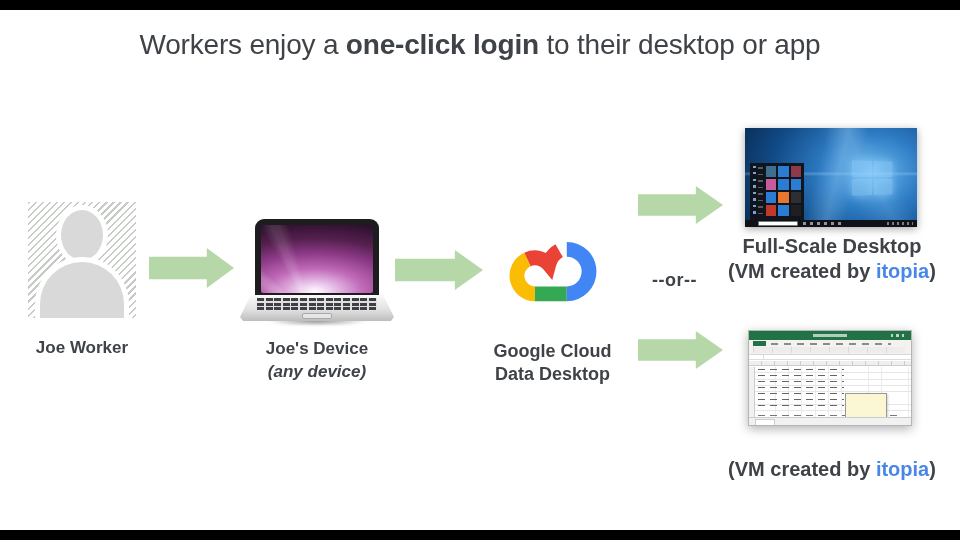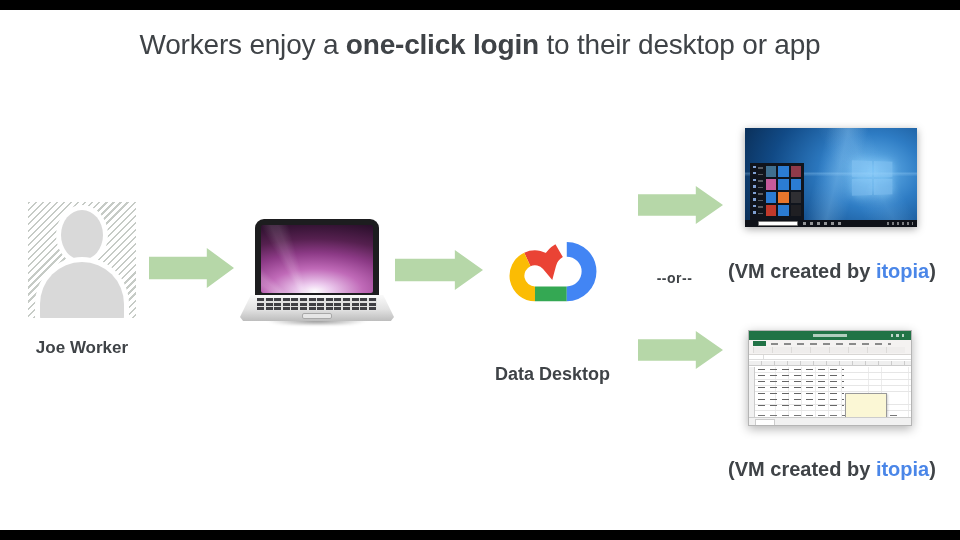--- a/index.html
+++ b/index.html
@@ -26,21 +26,21 @@
   .lbl-lg { font-size:20px; line-height:25px; }
   .ital { font-style:italic; }
   .brand { color:#4a86e8; }
 
   
   .arrow {
     position:absolute; background:#b6d7a8;
     clip-path:polygon(0% 22%, 68% 22%, 68% 0%, 100% 50%, 68% 100%, 68% 78%, 0% 78%);
   }
   .or { position:absolute; left:632px; top:270px; width:85px; text-align:center;
-        font-size:14px; font-weight:700; letter-spacing:0.5px; }
+        font-size:18px; font-weight:700; letter-spacing:0.5px; }
 
   
   .avatar {
     position:absolute; left:28px; top:202px; width:108px; height:116px; overflow:hidden;
     background:repeating-linear-gradient(135deg, #c6cbc6 0 1.6px, #ffffff 1.6px 5px);
   }
   .p-head { position:absolute; left:50%; top:8px; transform:translateX(-50%);
     width:42px; height:50px; background:#d9d9d9; border-radius:50%; box-shadow:0 0 0 5px #fff; }
   .p-body { position:absolute; left:50%; bottom:-6px; transform:translateX(-50%);
     width:84px; height:62px; background:#d9d9d9; border-radius:42px 42px 8px 8px; box-shadow:0 0 0 5px #fff; }
@@ -156,31 +156,35 @@
   <div class="laptop">
     <div class="lt-shadow"></div>
     <div class="lt-screen">
       <div class="lt-display"></div>
     </div>
     <div class="lt-deck">
       <div class="lt-keys"></div>
       <div class="lt-pad"></div>
     </div>
   </div>
+  <div class="nodelabel lbl-sm" style="left:237px; top:337px; width:160px;">
+    <span>Joe's Device</span><br>
+    <span class="ital">(any device)</span>
+  </div>
 
   <div class="arrow" style="left:395px; top:250px; width:88px; height:40px;"></div>
 
   <svg class="gcloud" width="106" height="85" viewBox="0 0 100 80">
     <path d="M 25.8 29.6 A 17 17 0 0 1 46.0 34.1 A 21 21 0 0 1 55.8 21.3" fill="none" stroke="#ea4335" stroke-width="14" stroke-linecap="butt"></path>
     <path d="M 25.8 29.6 A 17 17 0 0 0 33 62" fill="none" stroke="#fbbc04" stroke-width="14" stroke-linecap="butt"></path>
     <path d="M 33 62 L 63 62" fill="none" stroke="#34a853" stroke-width="14" stroke-linecap="butt"></path>
     <path d="M 63 62 A 21 21 0 0 0 63 20" fill="none" stroke="#4285f4" stroke-width="14" stroke-linecap="butt"></path>
   </svg>
   <div class="nodelabel lbl-sm" style="left:475px; top:340px; width:155px; font-size:18px;">
-    <br>
+    <span>Google Cloud</span><br>
     <span>Data Desktop</span>
   </div>
 
   <div class="arrow" style="left:638px; top:186px; width:85px; height:38px;"></div>
 
   <div class="or">--or--</div>
 
   <div class="arrow" style="left:638px; top:331px; width:85px; height:38px;"></div>
 
   <div class="win">
@@ -208,21 +212,21 @@
           <div style="background: rgb(31, 31, 35);"></div>
         </div>
     </div>
     <div class="taskbar">
       <div class="tb-search"></div>
       <div class="tb-icons"></div>
       <div class="tb-tray"></div>
     </div>
   </div>
   <div class="nodelabel lbl-lg" style="left:712px; top:234px; width:240px;">
-    <br>
+    <span>Full-Scale Desktop</span><br>
     <span>(VM created by </span><span class="brand">itopia</span><span>)</span>
   </div>
 
   <div class="xl">
     <div class="xl-title"></div>
     <div class="xl-ribbon"></div>
     <div class="xl-ribbon-boxes"></div>
     <div class="xl-formula"></div>
     <div class="xl-cols"></div>
     <div class="xl-grid">

